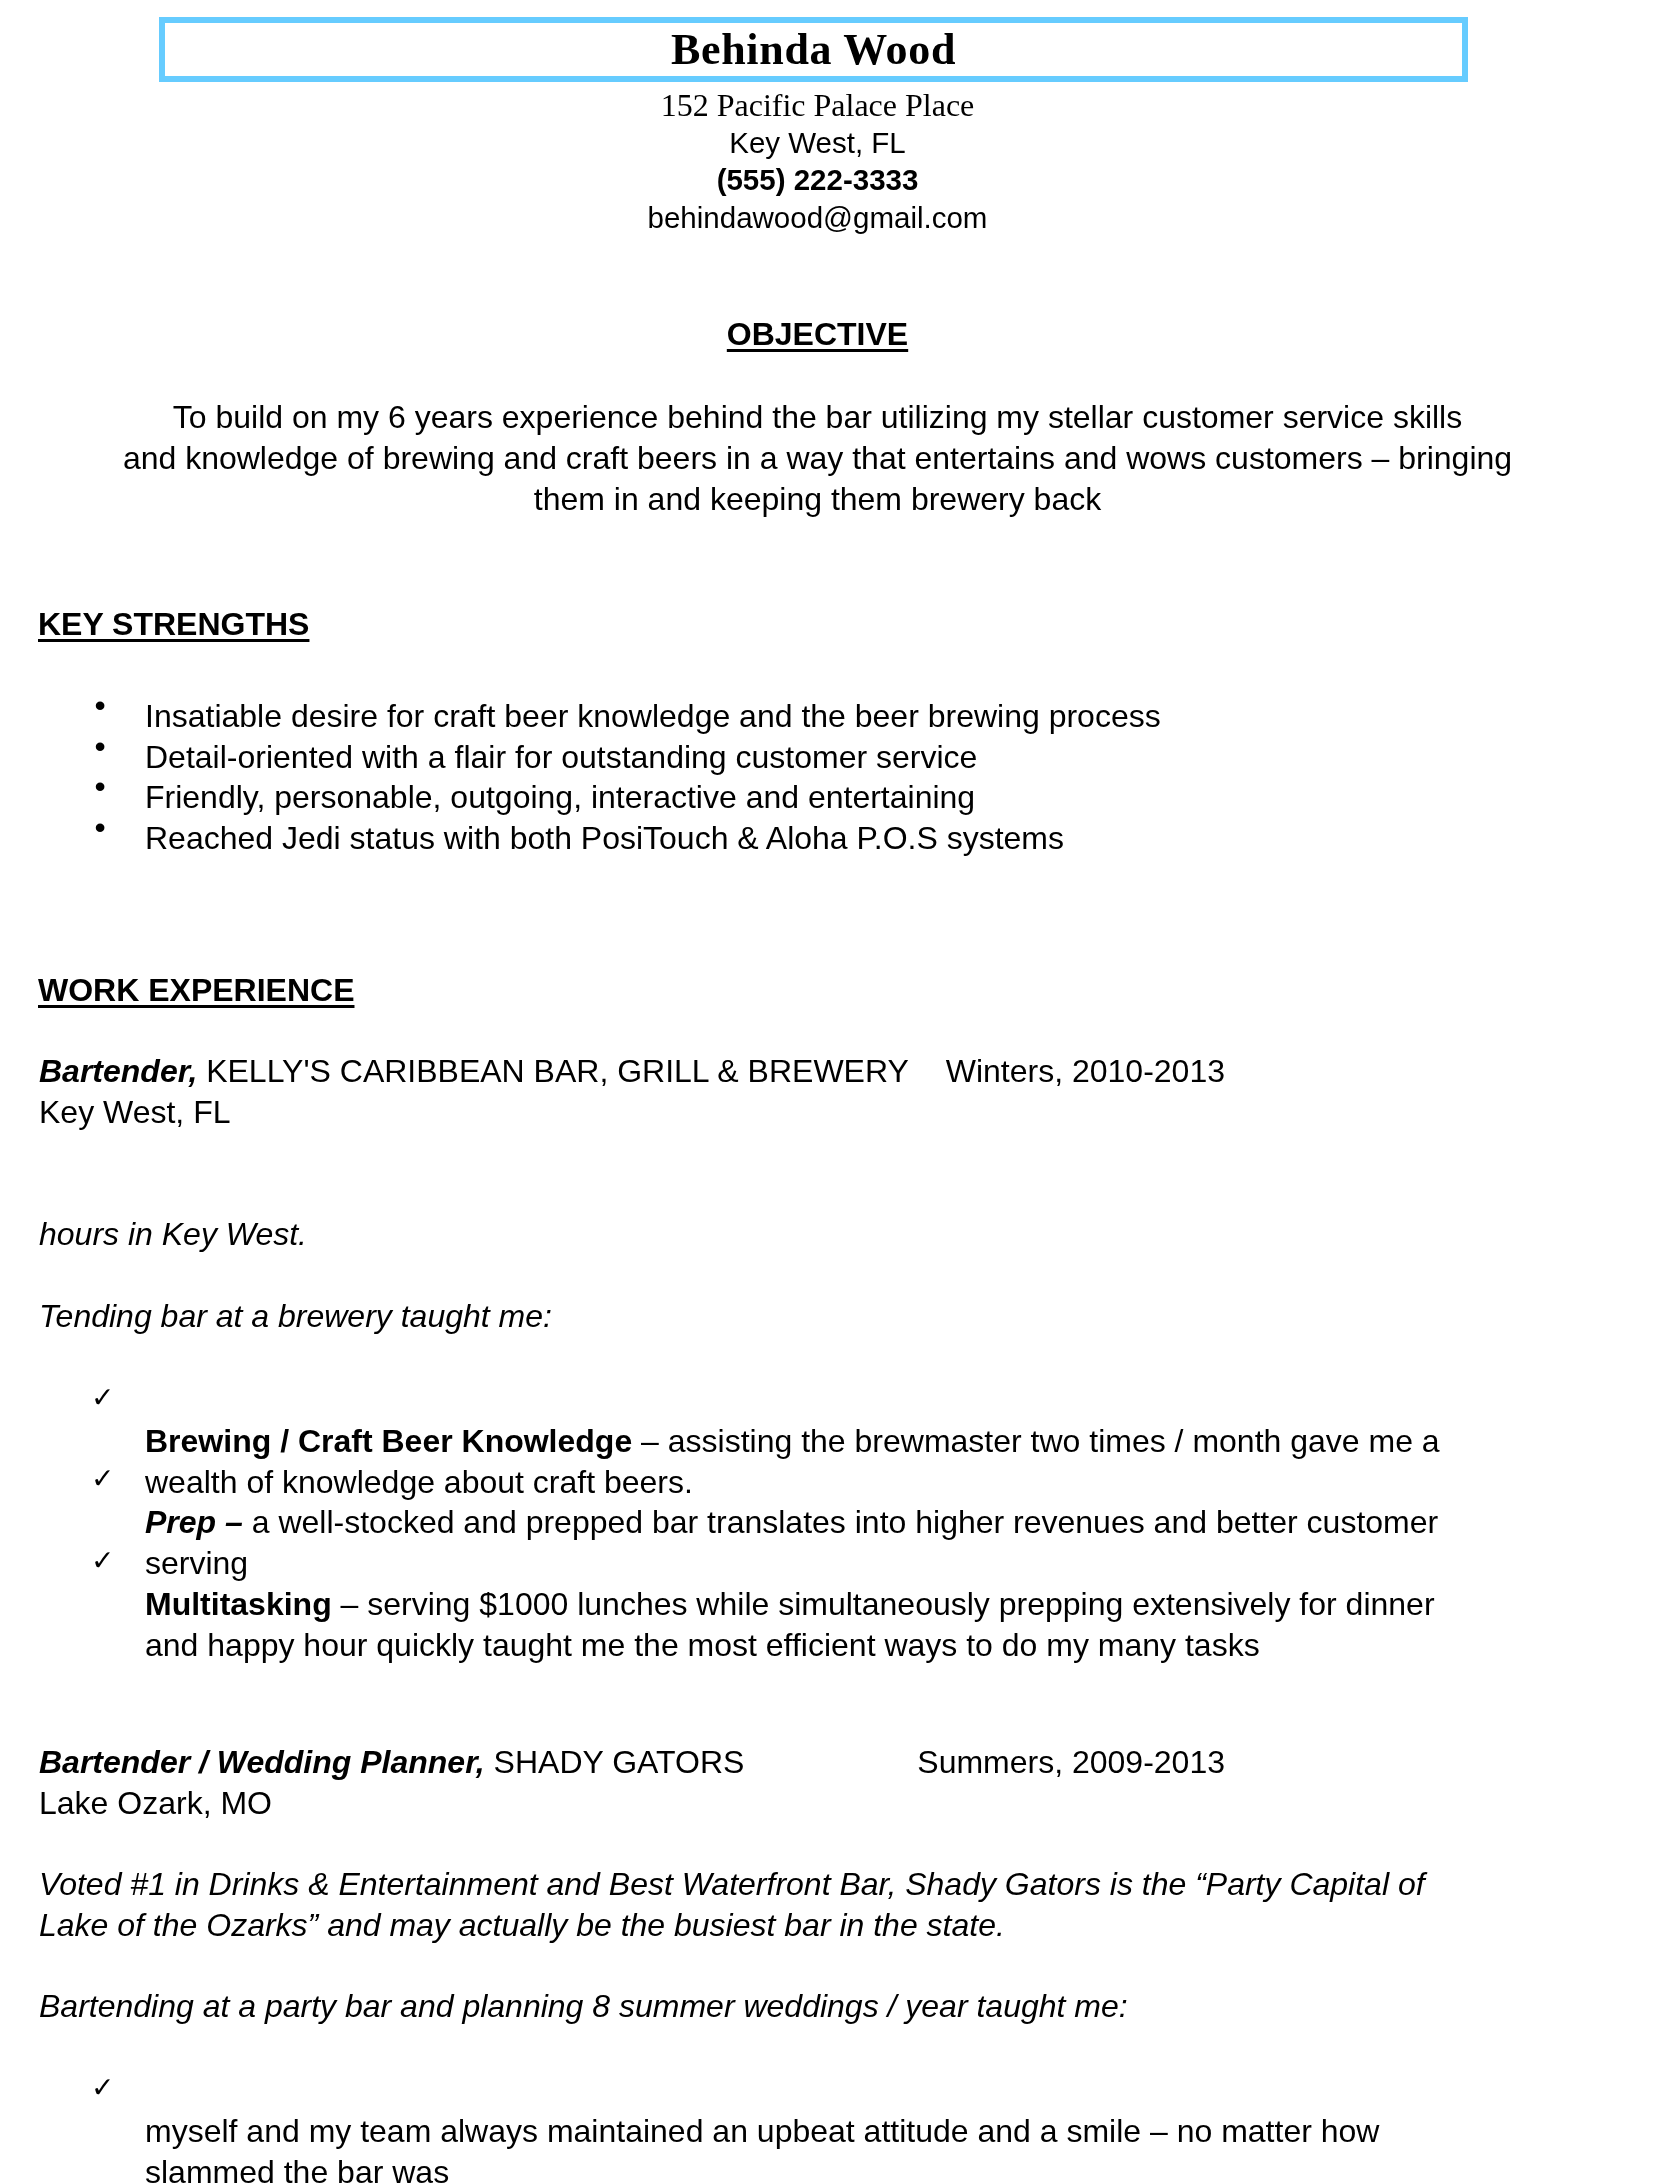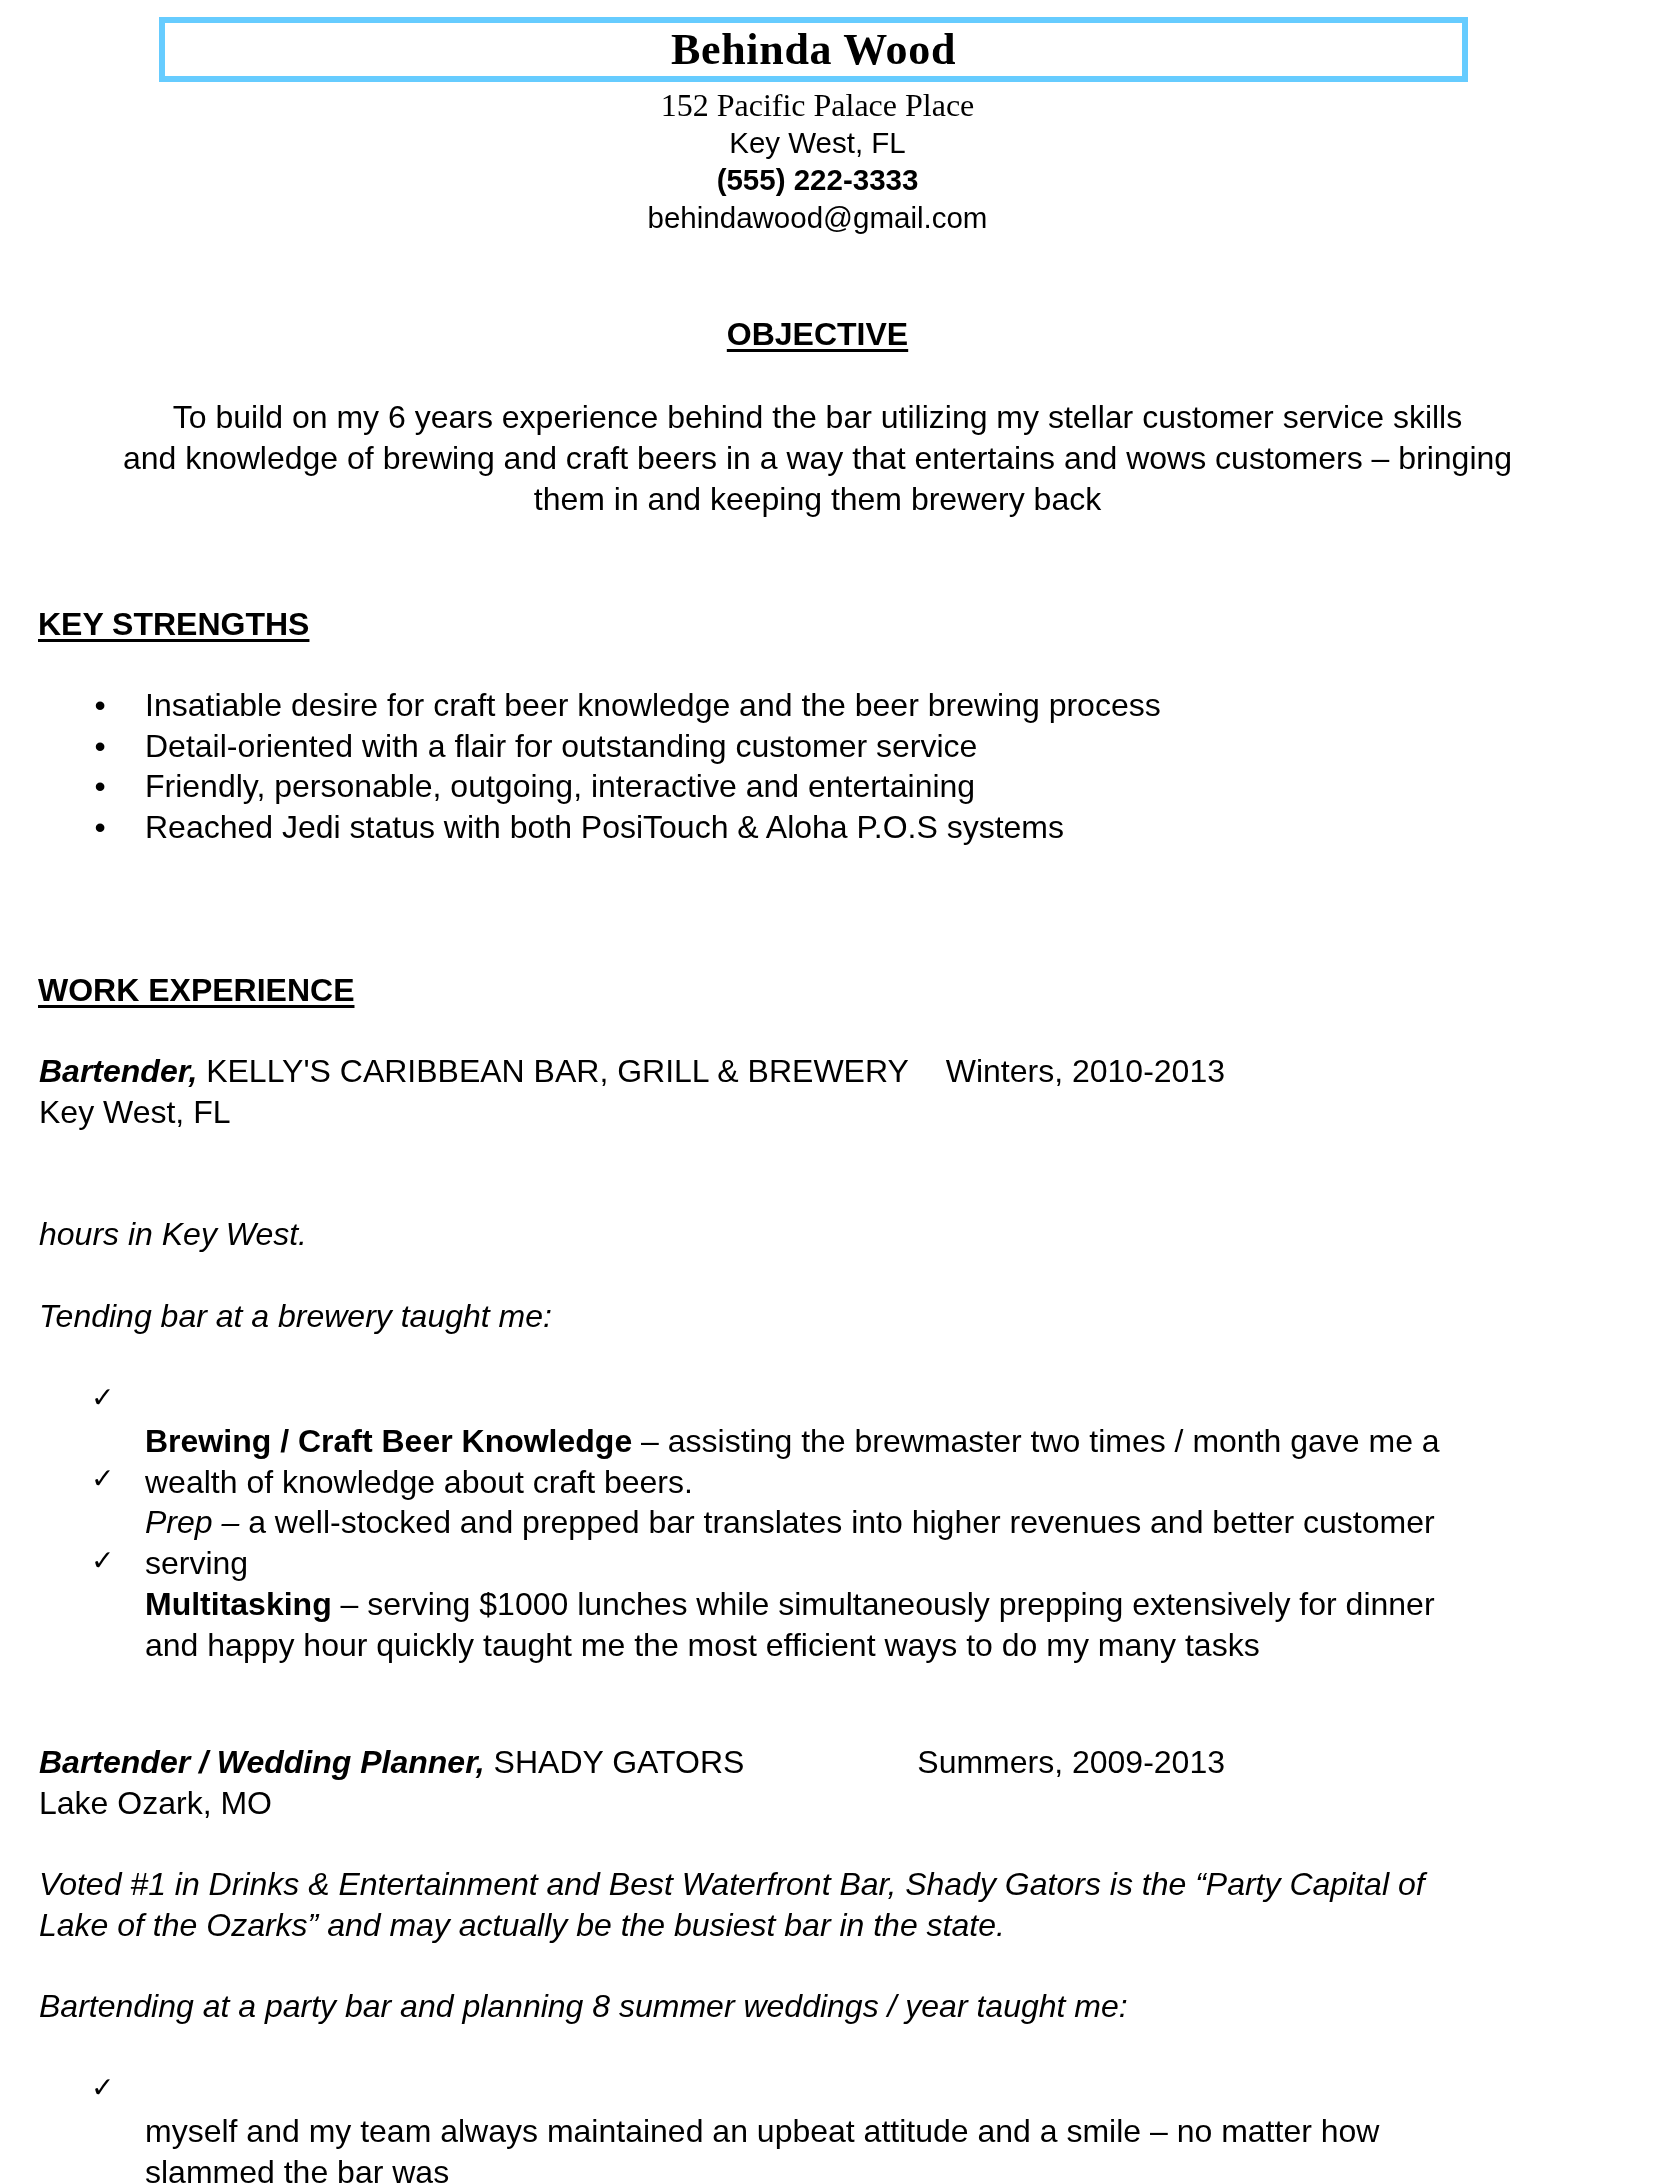--- a/index.html
+++ b/index.html
@@ -96,21 +96,21 @@
       white-space: nowrap;
       font-size: 32px;
     }
     .bullet-dot {
       position: absolute;
       left: 93px;
       top: 0;
       width: 14px;
       text-align: center;
     }
-    .bullet-text { position: absolute; left: 145px; top: 0; text-align: center; }
+    .bullet-text { position: absolute; left: 145px; top: 11px; text-align: center; }
 
     
     .job-title-row { left: 39px; }
     .job-role { font-weight: bold; font-style: italic; }
     .job-date { right: 107px; left: auto; text-align: right; }
     .job-loc { left: 39px; }
     .italic { font-style: italic; }
     .desc { left: 39px; font-size: 32px; }
 
     .check-item {
@@ -128,21 +128,21 @@
     .check-text {
       position: absolute;
       left: 145px;
       width: 1446px;
       line-height: 41px;
       font-size: 32px;
       margin-top: 44px;
     }
     .check-text span.line { display: block; white-space: nowrap; }
     .b { font-weight: bold; }
-    .bi { font-weight: normal; font-style: italic; }
+    .bi { font-weight: bold; font-style: italic; }
   </style>
 </head>
 <body>
 
 <div class="page">
 
   <div class="name-box">
     <div class="name">Behinda Wood</div>
   </div>
   <div class="center-line addr1">152 Pacific Palace Place</div>

